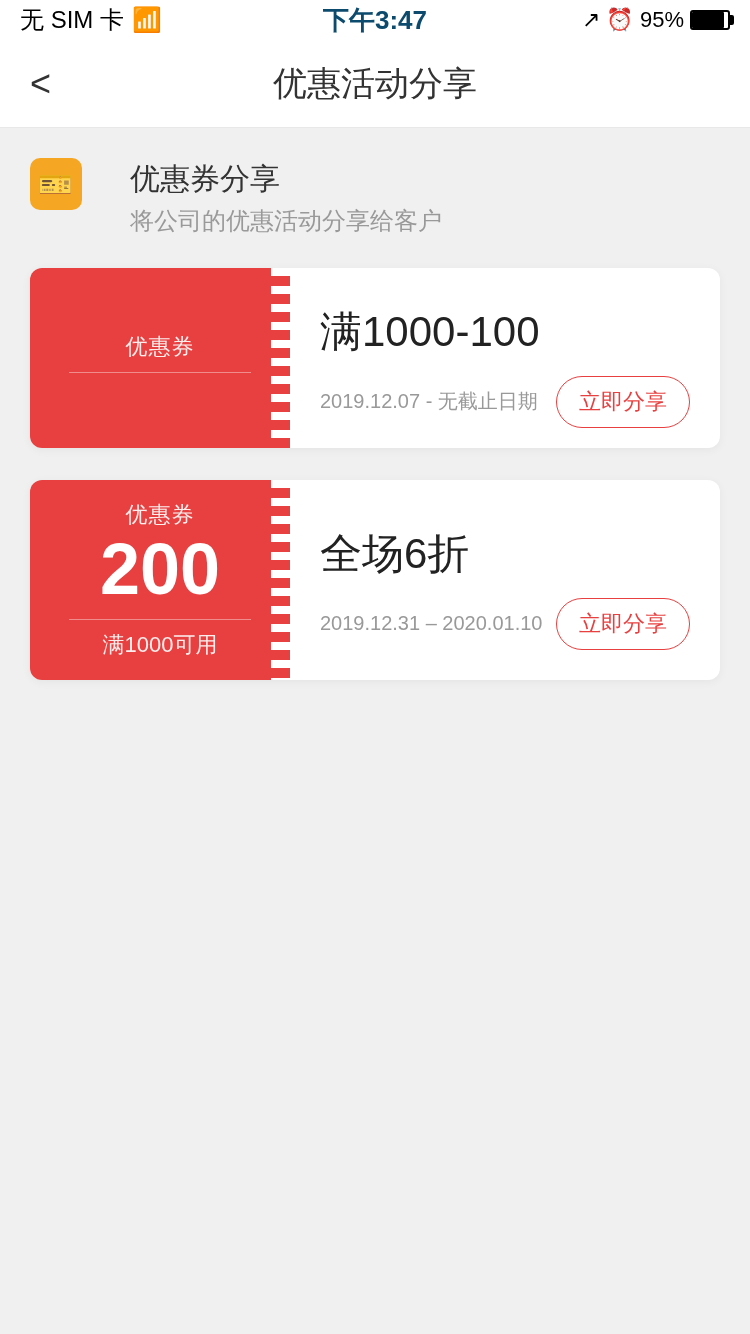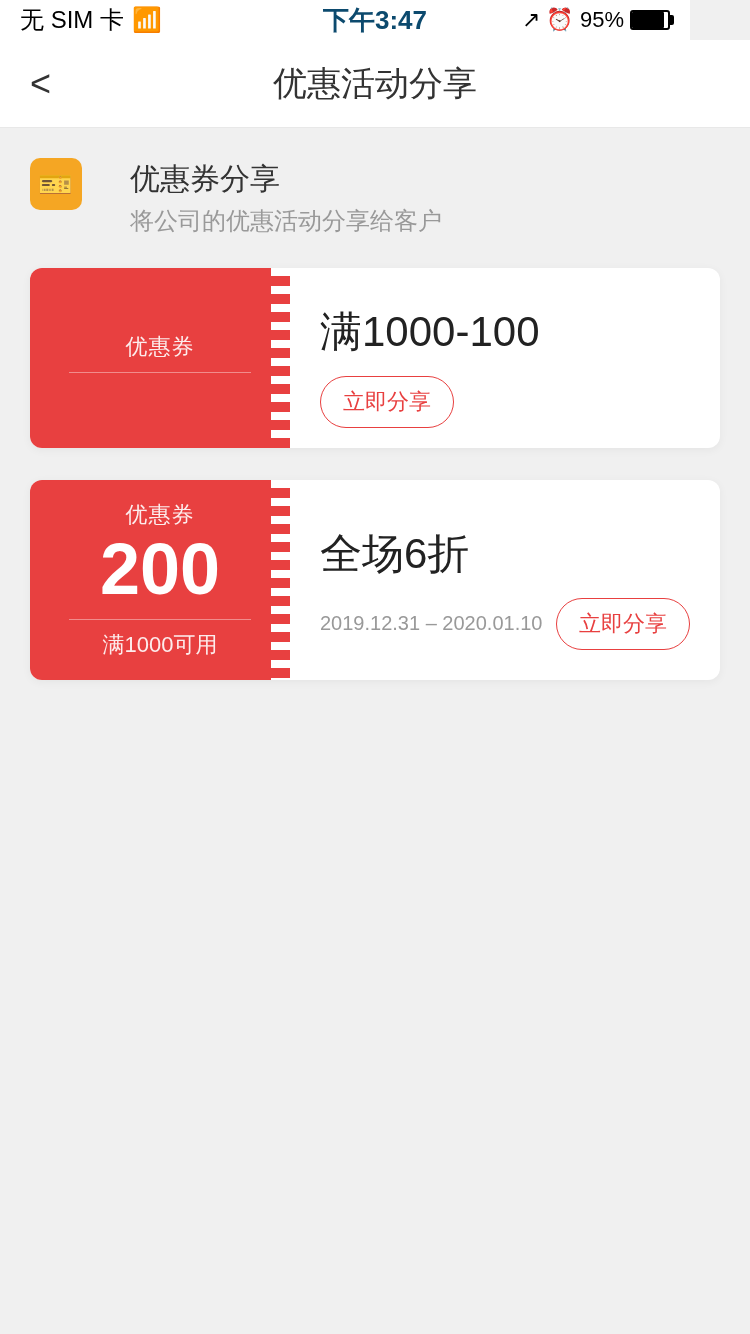--- a/index.html
+++ b/index.html
@@ -7,21 +7,21 @@
     body {
       width: 750px;
       min-height: 1334px;
       background: #f0f0f0;
       font-family: -apple-system, "PingFang SC", "Helvetica Neue", Arial, sans-serif;
       overflow-x: hidden;
     }
 
     
     .status-bar {
-      width: 690px;
+      width: 750px;
       height: 40px;
       background: #fff;
       display: flex;
       align-items: center;
       justify-content: space-between;
       padding: 0 20px;
     }
     .status-left {
       display: flex;
       align-items: center;
@@ -301,20 +301,21 @@
 <div class="coupon-list">
 
   <div class="coupon-card">
     <div class="coupon-left">
       <span class="coupon-label">优惠券</span>
       <div class="coupon-divider"></div>
     </div>
     <div class="coupon-right">
       <span class="coupon-name">满1000-100</span>
       <div class="coupon-bottom">
+        <span class="coupon-date">2019.12.07 - 无截止日期</span>
         <button class="share-btn">立即分享</button>
       </div>
     </div>
   </div>
 
   <div class="coupon-card">
     <div class="coupon-left">
       <span class="coupon-label">优惠券</span>
       <span class="coupon-amount">200</span>
       <div class="coupon-divider"></div>

